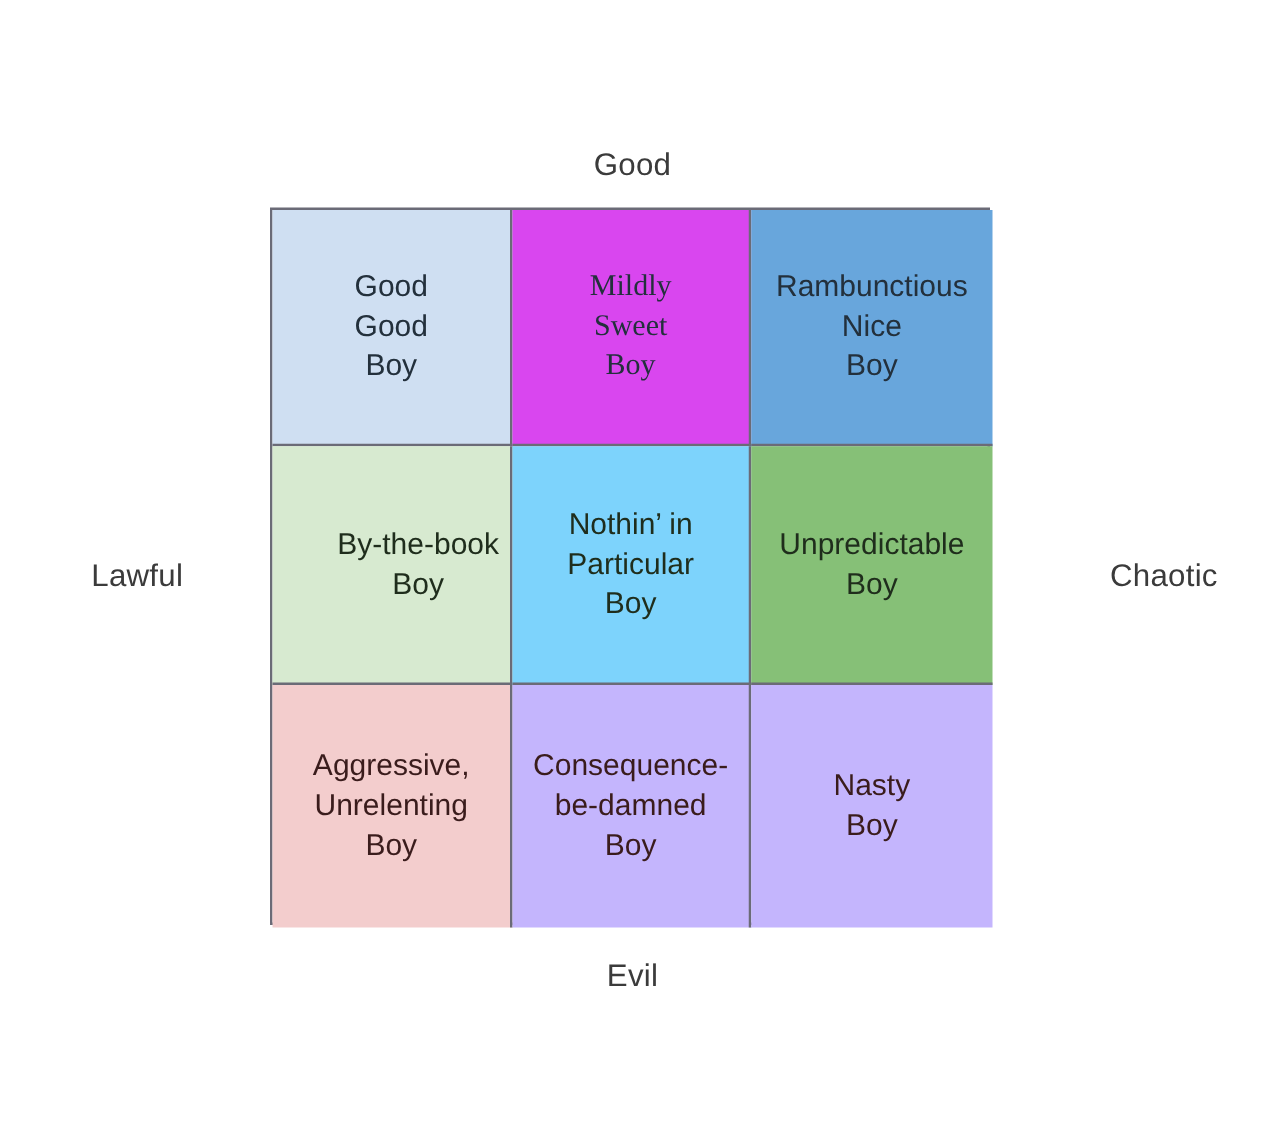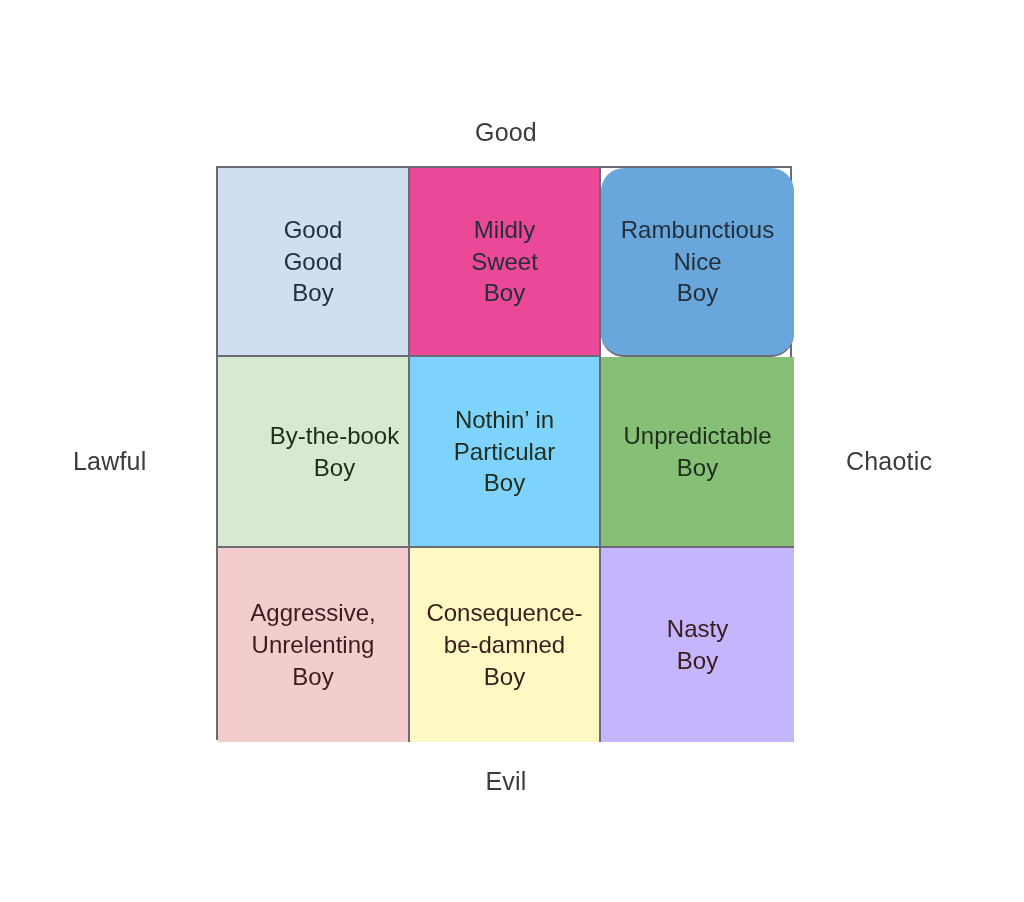--- a/index.html
+++ b/index.html
@@ -42,21 +42,21 @@
     right: 0;
     top: 767px;
     text-align: center;
     transform: translateX(-6px);
   }
   #label-lawful {
     left: 73px;
     top: 447px;
   }
   #label-chaotic {
-    left: 846px;
+    left: 888px;
     top: 447px;
   }
 
   
   #grid {
     position: absolute;
     left: 216px;
     top: 166px;
     width: 576px;
     height: 574px;
@@ -85,29 +85,29 @@
     font-size: 24px;
     line-height: 1.32;
     font-weight: 400;
     padding: 0 6px;
     color: #2a2a2a;
     white-space: pre-line;
   }
 
   
   .c-lg { background: #cfdff2; }
-  .c-ng { background: #ec4899; }
-  .c-cg { background: #68a6dc; border-radius: 23px; }
+  .c-ng { background: #d946ef; font-family: Liberation Serif, serif; }
+  .c-cg { background: #68a6dc; }
   
   .c-ln { background: #d7ead0; padding-left: 43px; }
   .c-nn { background: #7dd3fc; }
   .c-cn { background: #86c077; align-items: center; }
   
   .c-le { background: #f3cdcd; }
-  .c-ne { background: #fef9c3; align-items: center; }
+  .c-ne { background: #c4b5fd; align-items: center; }
   .c-ce { background: #c4b5fd; }
 
   .row-1 .cell-text { color: #23303c; }
   .row-2 .cell-text { color: #1f2d1c; }
   .row-3 .cell-text { color: #3a1c1c; }
 </style>
 </head>
 <body>
 
 <div id="chart-root">

